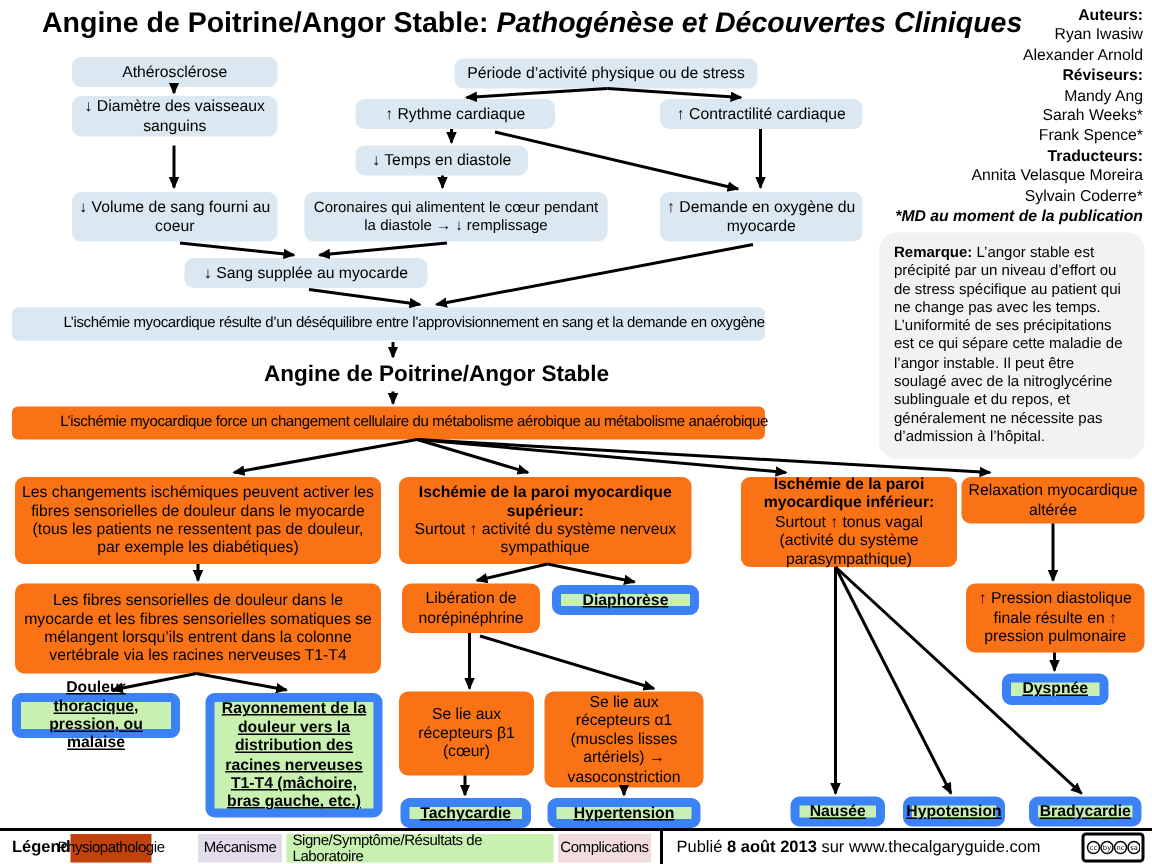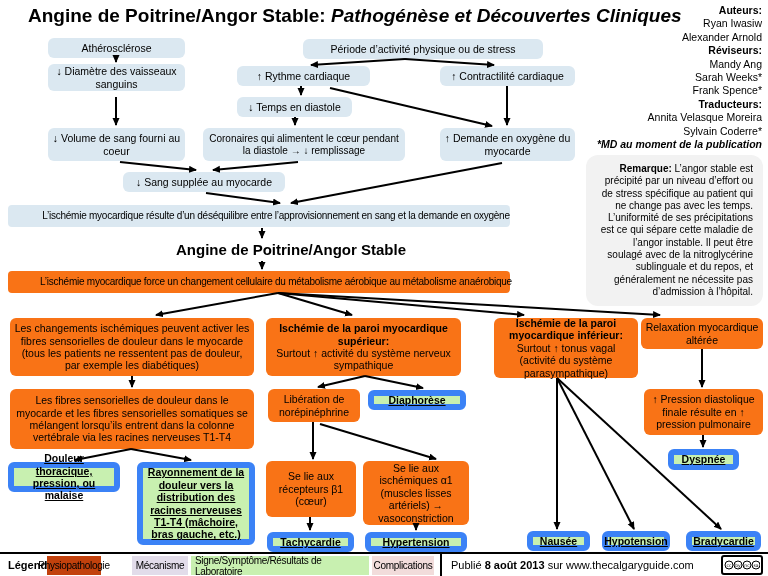--- a/index.html
+++ b/index.html
@@ -7,21 +7,21 @@
     width:768px;height:576px;position:relative;background:#ffffff;
     font-family:"Liberation Sans", sans-serif;color:#000;overflow:hidden;
   }
   .title{position:absolute;left:8px;top:5px;font-size:19px;font-weight:bold;white-space:nowrap;margin-left:20px;}
   .title .sub{font-style:italic;}
   .credits{position:absolute;right:6px;top:4px;text-align:right;font-size:10.5px;line-height:13.4px;}
   .credits .b{font-weight:bold;}
   .credits .bi{font-weight:bold;font-style:italic;}
   .remark{
     position:absolute;left:586px;top:155px;width:177px;box-sizing:border-box;
-    background:#f2f2f2;border-radius:12px;padding:8px 10px;font-size:10px;line-height:12.3px;text-align:right;
+    background:#f2f2f2;border-radius:12px;padding:8px 10px;font-size:10px;line-height:12.3px;text-align:left;
   }
   .node{
     position:absolute;box-sizing:border-box;border-radius:6px;
     display:flex;flex-direction:column;align-items:center;justify-content:center;
     text-align:center;font-size:10.5px;line-height:1.18;padding:2px 4px;
   }
   .patho{background:#dbe8f1;}
   .mech{background:#f97316;}
   .sign{background:#c8f0b0;border:6px solid #3b82f6;font-weight:bold;text-decoration:underline;}
   .wide{white-space:nowrap;font-size:10px;letter-spacing:-0.25px;border-radius:4px;padding-left:38px;}
@@ -70,21 +70,21 @@
   <div>Annita Velasque Moreira</div>
   <div>Sylvain Coderre*</div>
   <div class="bi">*MD au moment de la publication</div>
 </div>
 
 <div class="remark">
   <b>Remarque:</b><span> L’angor stable est précipité par un niveau d’effort ou de stress spécifique au patient qui ne change pas avec les temps. L’uniformité de ses précipitations est ce qui sépare cette maladie de l’angor instable. Il peut être soulagé avec de la nitroglycérine sublinguale et du repos, et généralement ne nécessite pas d’admission à l’hôpital.</span>
 </div>
 
 <div class="node patho" style="left:48px;top:38px;width:137px;height:20px">Athérosclérose</div>
-<div class="node patho" style="left:303px;top:39px;width:240px;height:20px">Période d’activité physique ou de stress</div>
+<div class="node patho" style="left:303px;top:39px;width:202px;height:20px">Période d’activité physique ou de stress</div>
 <div class="node patho" style="left:48px;top:64px;width:137px;height:27px">↓ Diamètre des vaisseaux sanguins</div>
 <div class="node patho" style="left:237px;top:66px;width:133px;height:20px">↑ Rythme cardiaque</div>
 <div class="node patho" style="left:440px;top:66px;width:135px;height:20px">↑ Contractilité cardiaque</div>
 <div class="node patho" style="left:237px;top:97px;width:115px;height:20px">↓ Temps en diastole</div>
 <div class="node patho" style="left:48px;top:128px;width:137px;height:33px">↓ Volume de sang fourni au coeur</div>
 <div class="node patho" style="left:203px;top:128px;width:202px;height:33px;font-size:10px">Coronaires qui alimentent le cœur pendant la diastole → ↓ remplissage</div>
 <div class="node patho" style="left:440px;top:128px;width:135px;height:33px">↑ Demande en oxygène du myocarde</div>
 <div class="node patho" style="left:123px;top:172px;width:162px;height:20px">↓ Sang supplée au myocarde</div>
 <div class="node patho wide" style="left:8px;top:205px;width:502px;height:22px">L’ischémie myocardique résulte d’un déséquilibre entre l’approvisionnement en sang et la demande en oxygène</div>
 
@@ -97,21 +97,21 @@
 <div class="node sign" style="left:8px;top:462px;width:112px;height:30px">Douleur thoracique, pression, ou malaise</div>
 <div class="node sign" style="left:137px;top:462px;width:118px;height:83px">Rayonnement de la douleur vers la distribution des racines nerveuses T1-T4 (mâchoire, bras gauche, etc.)</div>
 
 <div class="node mech" style="left:266px;top:318px;width:195px;height:58px">
   <span class="hdr">Ischémie de la paroi myocardique supérieur:</span>
   <span>Surtout ↑ activité du système nerveux sympathique</span>
 </div>
 <div class="node mech" style="left:268px;top:389px;width:92px;height:33px">Libération de norépinéphrine</div>
 <div class="node sign" style="left:368px;top:390px;width:98px;height:20px">Diaphorèse</div>
 <div class="node mech" style="left:266px;top:461px;width:90px;height:56px">Se lie aux récepteurs β1 (cœur)</div>
-<div class="node mech" style="left:363px;top:461px;width:106px;height:64px">Se lie aux ischémiques α1 (muscles lisses artériels) → vasoconstriction</div>
+<div class="node mech" style="left:363px;top:461px;width:106px;height:64px">Se lie aux récepteurs α1 (muscles lisses artériels) → vasoconstriction</div>
 <div class="node sign" style="left:267px;top:532px;width:87px;height:20px">Tachycardie</div>
 <div class="node sign" style="left:365px;top:532px;width:102px;height:20px">Hypertension</div>
 
 <div class="node mech" style="left:494px;top:318px;width:144px;height:60px">
   <span class="hdr">Ischémie de la paroi myocardique inférieur:</span>
   <span>Surtout ↑ tonus vagal (activité du système parasympathique)</span>
 </div>
 <div class="node sign" style="left:527px;top:531px;width:63px;height:20px">Nausée</div>
 <div class="node sign" style="left:602px;top:531px;width:68px;height:20px">Hypotension</div>
 <div class="node sign" style="left:686px;top:531px;width:75px;height:20px">Bradycardie</div>

